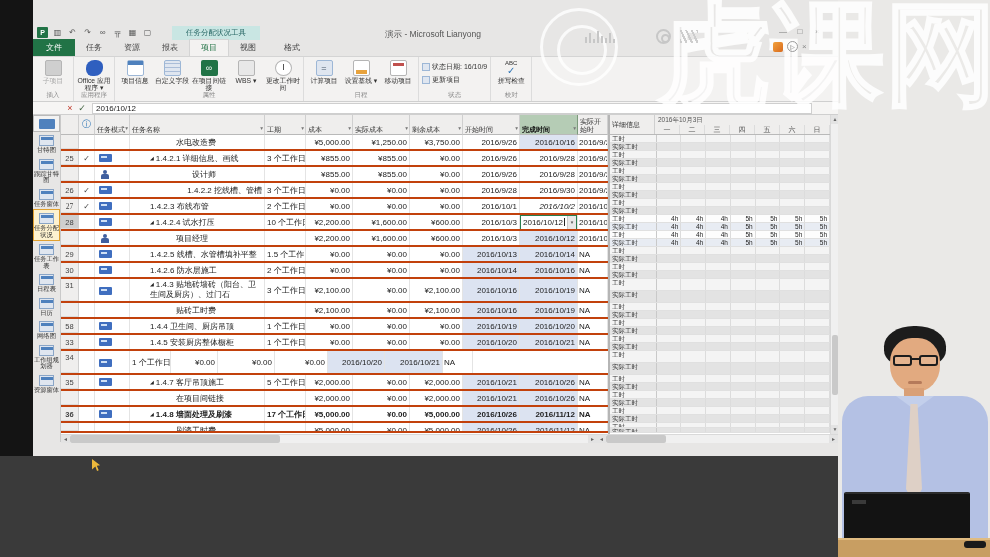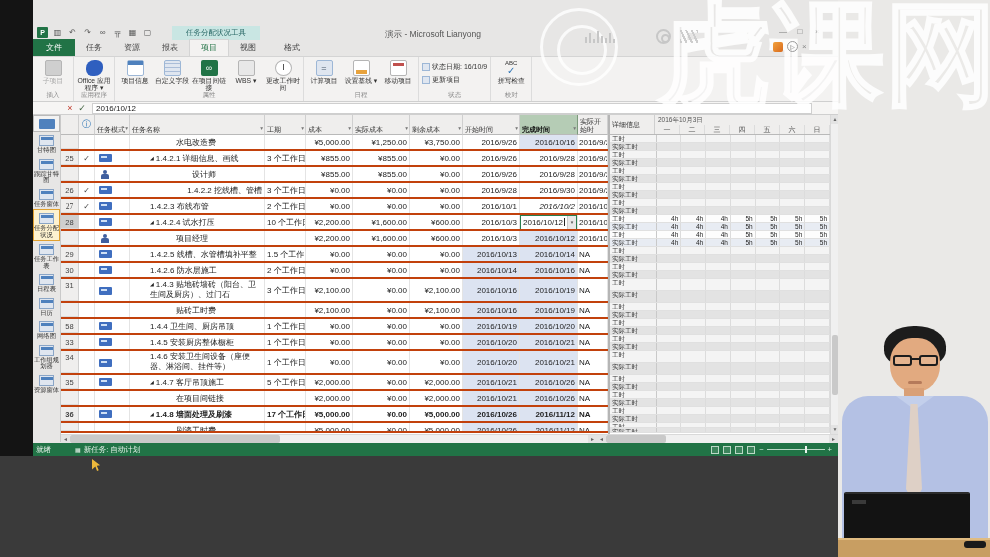--- a/index.html
+++ b/index.html
@@ -556,21 +556,20 @@
           <div class="c num bluec" style="width: 57px;">2016/10/20</div>
           <div class="c num bluec" style="width: 58px;">2016/10/21</div>
           <div class="c astartc" style="width: 30px;">NA</div>
         </div>
         <div class="trow tall" style="height: 24px;">
           <div class="c idc" style="width: 18px;">34</div>
           <div class="c infoc" style="width: 16px;"></div>
           <div class="c modec" style="width: 35px;">
             <span class="mode-ic"></span>
           </div>
-          <div class="c namec" style="width: 135px; padding-left: 20px;"><span>1.4.6  安装卫生间设备（座便器、淋浴间、挂件等）</span></div>
           <div class="c num" style="width: 41px;">1 个工作日</div>
           <div class="c num" style="width: 47px;">¥0.00</div>
           <div class="c num" style="width: 57px;">¥0.00</div>
           <div class="c num" style="width: 53px;">¥0.00</div>
           <div class="c num bluec" style="width: 57px;">2016/10/20</div>
           <div class="c num bluec" style="width: 58px;">2016/10/21</div>
           <div class="c astartc" style="width: 30px;">NA</div>
         </div>
         <div class="trow" style="height: 16px;">
           <div class="c idc" style="width: 18px;">35</div>
@@ -1017,38 +1016,20 @@
       <div class="hsa">◄</div>
       <div class="hth" style="width:210px"></div>
       <div style="width:308px"></div>
       <div class="hsa">►</div>
       <div class="hsa">◄</div>
       <div class="hth" style="width:60px"></div>
       <div style="flex:1"></div>
       <div class="hsa">►</div>
     </div>
 
-    <div class="statusbar">
-      <span class="sb-ready">就绪</span>
-      <span class="sb-ic">▦</span>
-      <span class="sb-new">新任务: 自动计划</span>
-      <div class="sb-right">
-        <div class="sb-vic"></div>
-        <div class="sb-vic"></div>
-        <div class="sb-vic"></div>
-        <div class="sb-vic"></div>
-        <div class="sb-zoom">
-          <span>−</span>
-          <div class="sb-line">
-              <div class="sb-thumb"></div>
-            </div>
-          <span>+</span>
-        </div>
-      </div>
-    </div>
   </div>
 
   <div class="bottom-dark"></div>
   <div class="cursor"></div>
 
   <div class="webcam">
     <div class="hair"></div>
     <div class="face"></div>
     <div class="glasses">
       <div class="lens l"></div>

